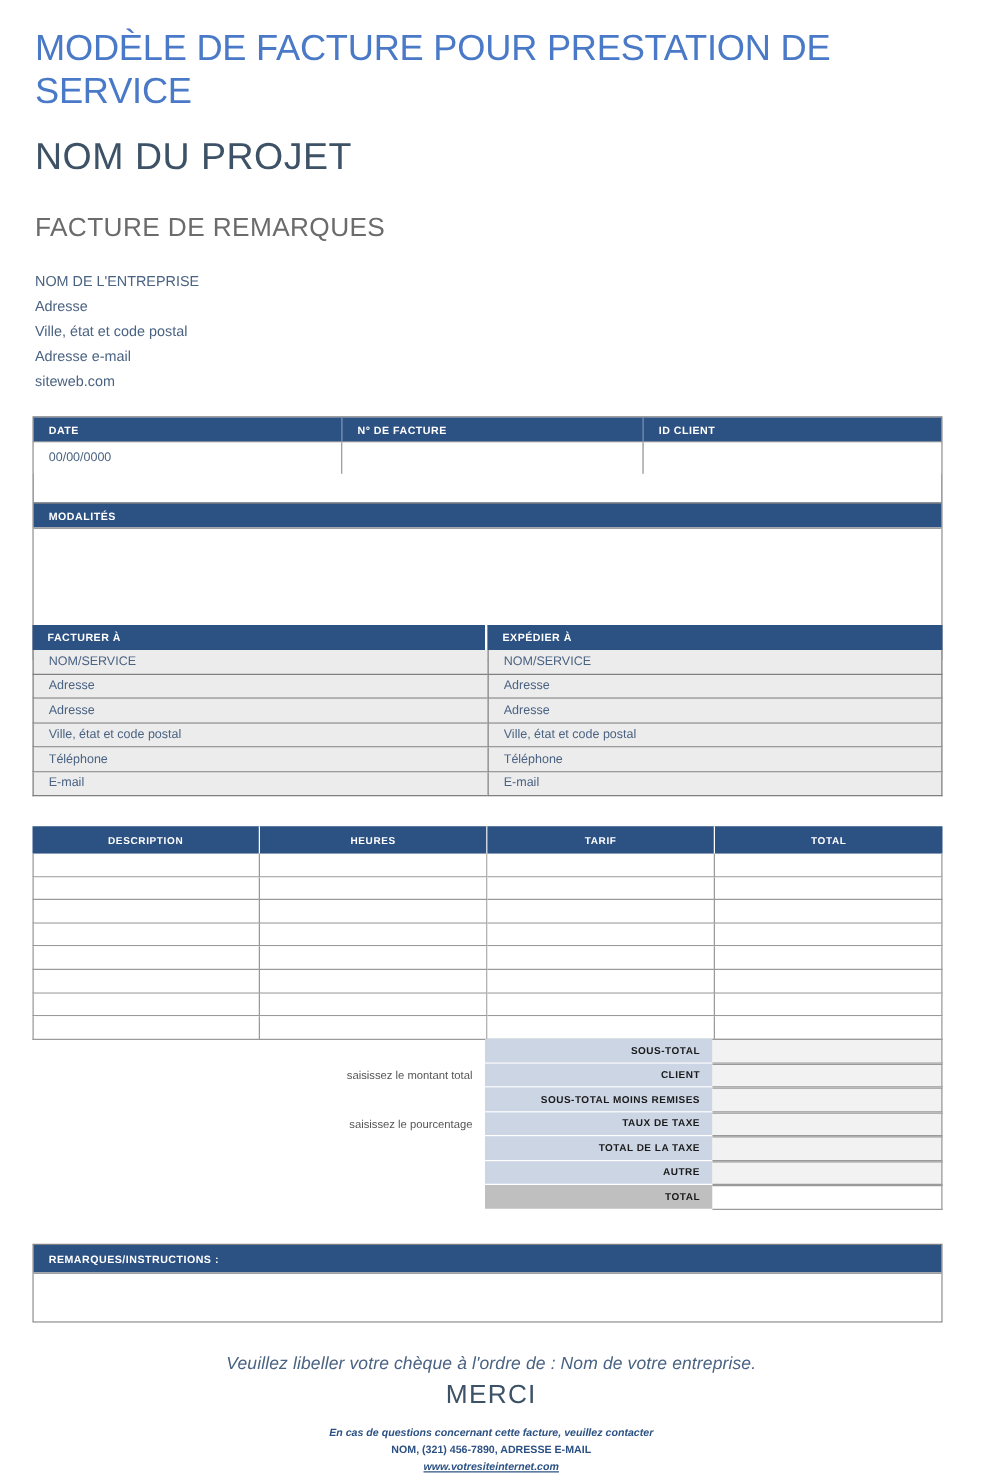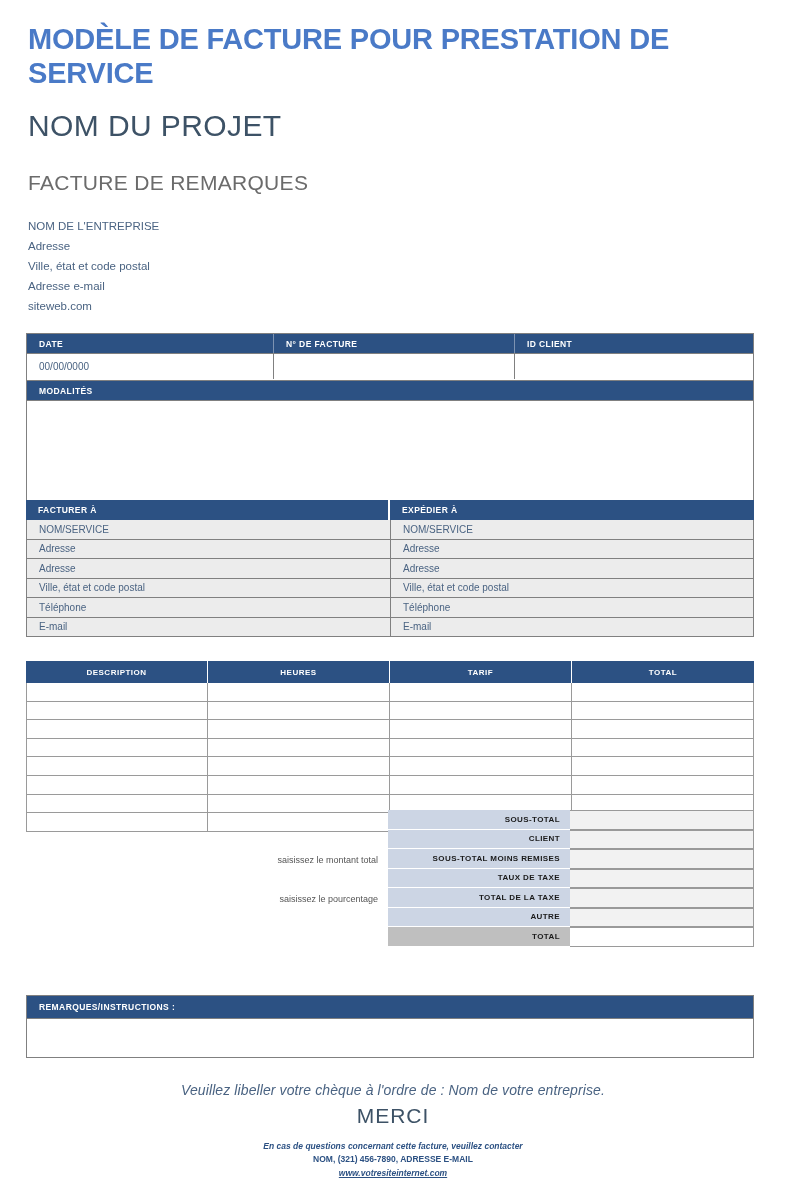--- a/index.html
+++ b/index.html
@@ -24,21 +24,21 @@
   }
 
   
   .title-main {
     position: absolute;
     left: 28px;
     top: 22px;
     width: 710px;
     font-size: 29px;
     line-height: 34px;
-    font-weight: bold;
+    font-weight: normal;
     color: #4a7ac7;
     letter-spacing: -0.2px;
   }
   .title-project {
     position: absolute;
     left: 28px;
     top: 108px;
     font-size: 30px;
     line-height: 36px;
     font-weight: normal;
@@ -109,20 +109,21 @@
     background: #ffffff;
   }
   .meta-val-row > div:last-child { border-right: none; }
   .col-a { width: 247px; }
   .col-b { width: 241px; }
   .col-c { width: 238px; }
 
   .modal-hdr {
     height: 20px;
     border-top: 1px solid #808080;
+    margin-top: 22px;
   }
   .modal-body {
     height: 104px;
     background: #ffffff;
     border-top: 1px solid #808080;
   }
 
   
   .party-table {
     position: absolute;
@@ -192,21 +193,21 @@
     background: #ffffff;
     border-bottom: 1px solid #9a9a9a;
     border-right: 1px solid #9a9a9a;
   }
   .items-row > div:first-child { border-left: 1px solid #9a9a9a; }
 
   
   .totals {
     position: absolute;
     left: 388px;
-    top: 810px;
+    top: 831px;
     width: 366px;
   }
   .tot-row { display: flex; height: 19.5px; }
   .tot-label {
     width: 182px;
     height: 19.5px;
     box-sizing: border-box;
     background: #ccd5e4;
     border-bottom: 1px solid #ffffff;
     display: flex;

